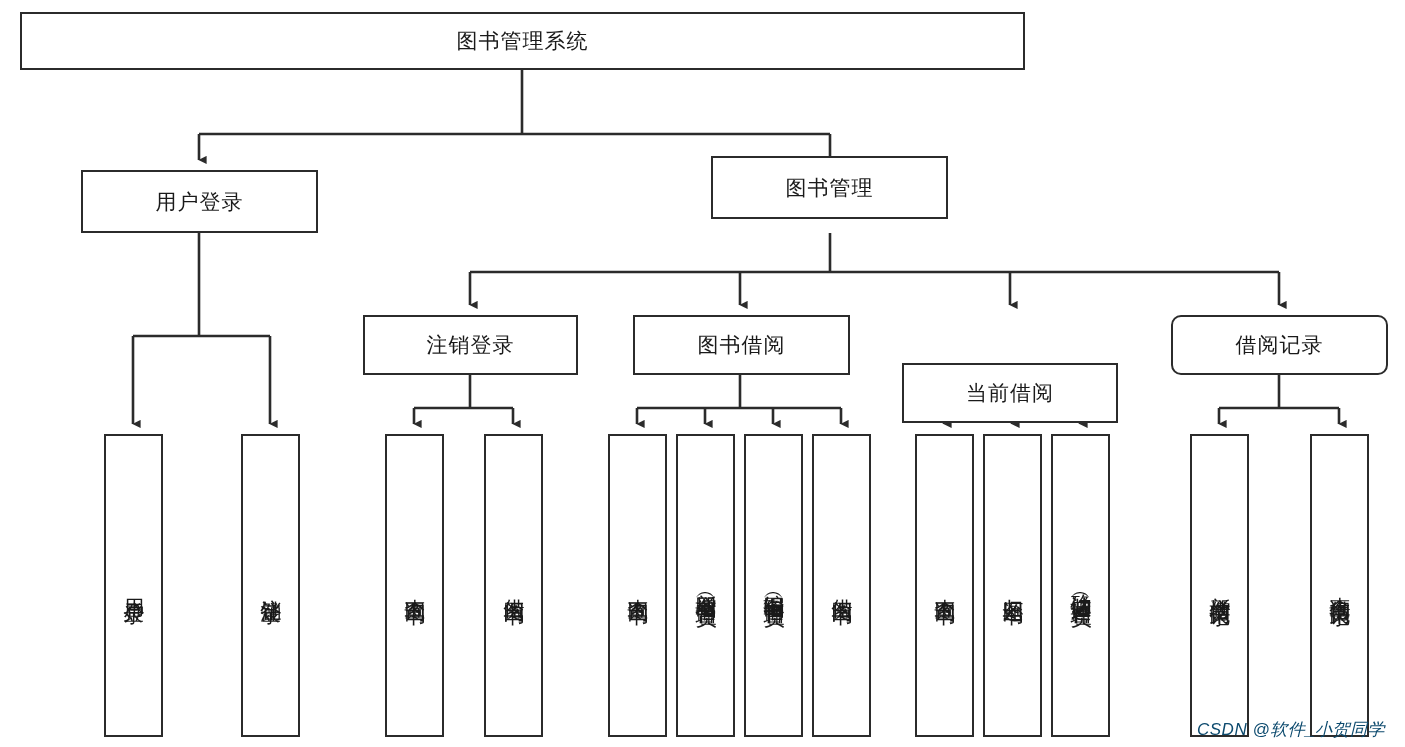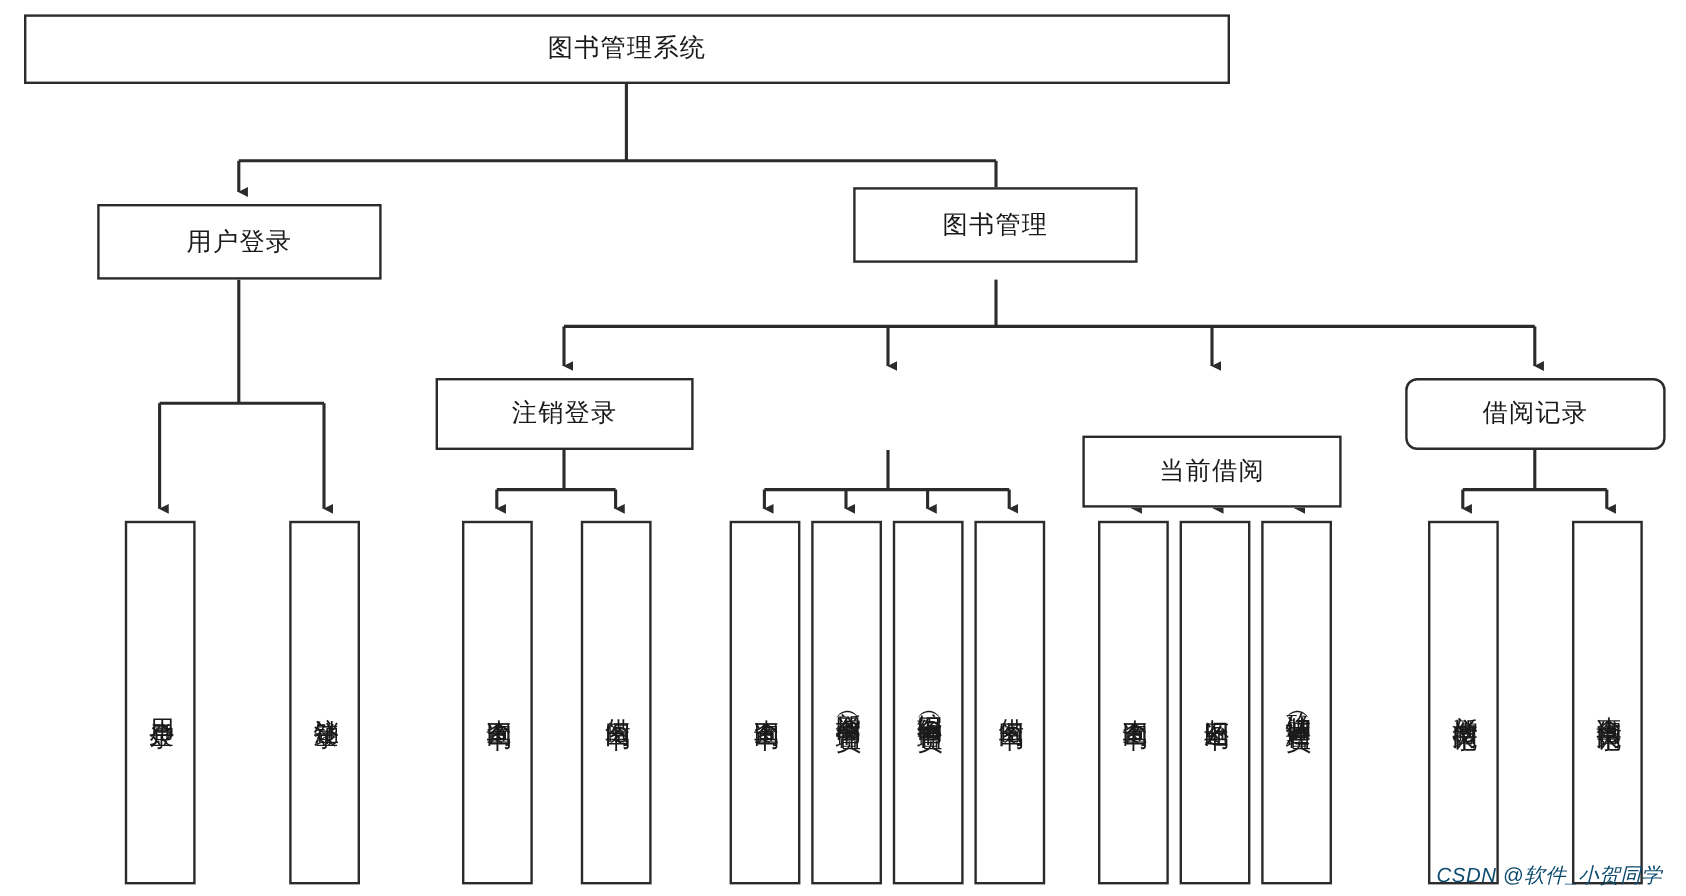--- a/index.html
+++ b/index.html
@@ -127,20 +127,23 @@
   <div class="node-box" style="left:81px; top:170px; width:237px; height:63px;">
     <span class="node-label-h">用户登录</span>
   </div>
   <div class="node-box" style="left:711px; top:156px; width:237px; height:63px;">
     <span class="node-label-h">图书管理</span>
   </div>
 
   <div class="node-box" style="left:363px; top:315px; width:215px; height:60px;">
     <span class="node-label-h">注销登录</span>
   </div>
+  <div class="node-box" style="left:633px; top:315px; width:217px; height:60px;">
+    <span class="node-label-h">图书借阅</span>
+  </div>
   <div class="node-box" style="left:902px; top:315px; width:216px; height:60px;margin-top:48px;">
     <span class="node-label-h">当前借阅</span>
   </div>
   <div class="node-box" style="left:1171px; top:315px; width:217px; height:60px;border-radius:10px;">
     <span class="node-label-h">借阅记录</span>
   </div>
 
   <div class="node-box" style="left:104px; top:434px; width:59px; height:303px;">
     <span class="node-label-v">用户登录</span>
   </div>

